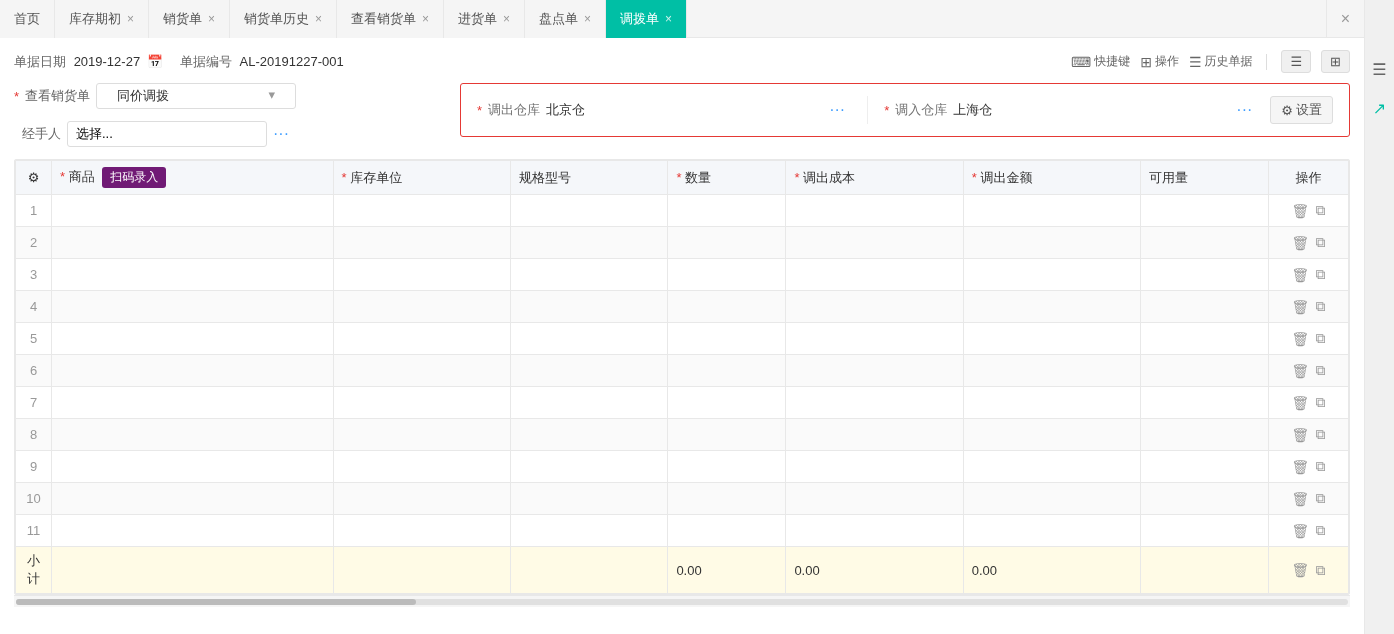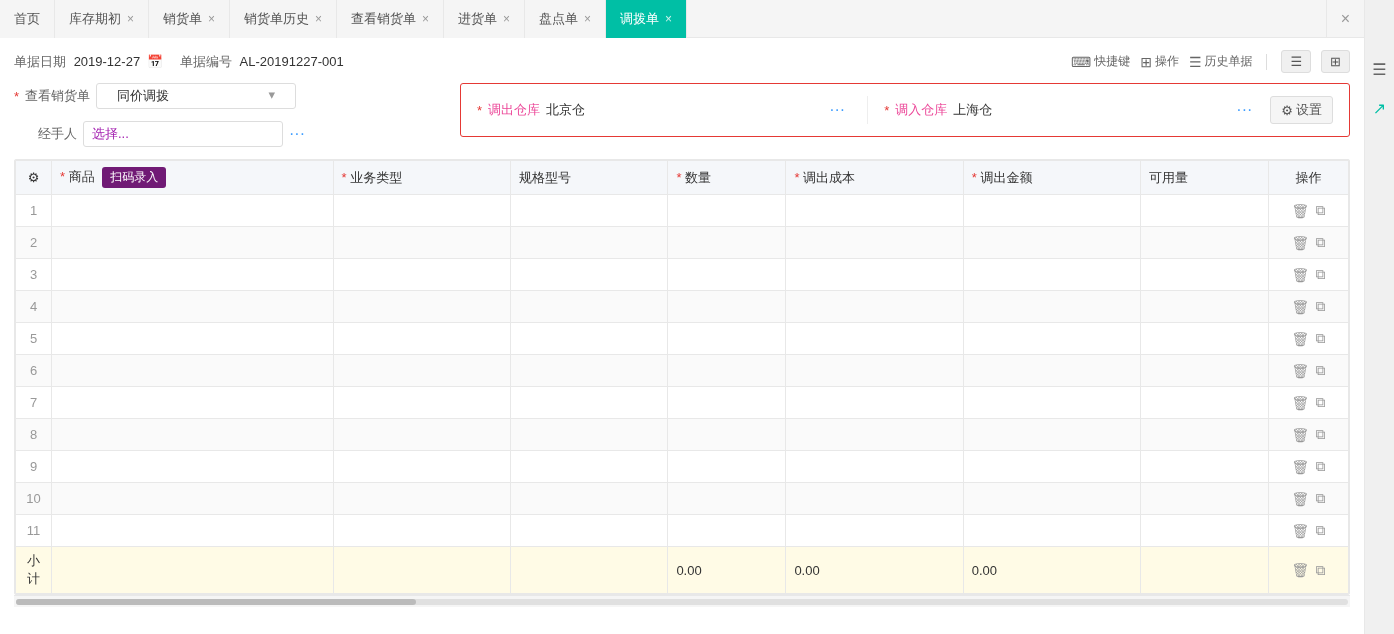--- a/index.html
+++ b/index.html
@@ -61,32 +61,32 @@
 
     
     .red-border-section {
       border: 1.5px solid #e53935;
       border-radius: 3px;
       padding: 12px 16px;
       margin-bottom: 12px;
       display: flex; align-items: center; gap: 0;
     }
     .warehouse-group { display: flex; align-items: center; flex: 1; }
-    .warehouse-name-label { color: #ec4899; margin-right: 4px; }
+    .warehouse-name-label { color: #737373; margin-right: 4px; }
     .warehouse-value { color: #333; text-align: right; }
     .dots-btn { color: #409eff; margin-left: auto; cursor: pointer; font-size: 16px; padding: 0 6px; }
     .warehouse-divider { width: 1px; height: 28px; background: #eee; margin: 0 16px; }
     .setting-btn-right {
       background: #f5f5f5; border: 1px solid #ddd; border-radius: 3px;
       padding: 4px 10px; cursor: pointer; font-size: 13px; color: #555;
       display: flex; align-items: center; gap: 3px; margin-left: 12px;
     }
     .form-field { display: flex; align-items: center; }
     .dropdown-arrow { color: #999; margin-left: 6px; cursor: pointer; }
-    .field-placeholder { color: #a21caf; }
+    .field-placeholder { color: #000000; }
     .field-dots { color: #409eff; cursor: pointer; font-size: 16px; margin-left: 6px; }
 
     
     .table-wrapper { border: 1px solid #e8e8e8; border-radius: 2px; overflow: hidden; }
     table { width: 100%; border-collapse: collapse; }
     thead tr { background: #f5f7fa; }
     thead th {
       border: 1px solid #e8e8e8; padding: 6px 8px;
       font-weight: normal; font-size: 13px; color: #333; text-align: left;
     }
@@ -228,21 +228,21 @@
         <div class="form-field" style="margin-bottom:12px;">
           <span class="req-star">*</span>
           <span class="field-label" style="margin:0 6px;">查看销货单</span>
           <div style="display:flex; align-items:flex-start; border:1px solid #ddd; border-radius:3px; padding:3px 20px; min-width:200px; cursor:pointer;">
             <span style="flex:1;">同价调拨</span>
             <span class="dropdown-arrow">▾</span>
           </div>
         </div>
 
         <div class="form-field">
-          <span class="field-label" style="margin-right:6px; margin-left:24px;">经手人</span>
+          <span class="field-label" style="margin-right:6px; margin-left:8px;">经手人</span>
           <div style="display:flex; align-items:center; border:1px solid #ddd; border-radius:3px; padding:3px 8px; min-width:200px;">
             <span class="field-placeholder">选择...</span>
             <span style="flex:1;"></span>
           </div>
           <span class="field-dots">···</span>
         </div>
       </div>
 
       <div class="red-border-section" style="flex:1;">
 
@@ -276,21 +276,21 @@
             <th class="th-gear gear-icon-cell">
               <span>⚙</span>
             </th>
             <th style="min-width:120px;">
               <span class="req-star">*</span>
               <span>商品</span>
               <button class="scan-btn">扫码录入</button>
             </th>
             <th>
               <span class="req-star">*</span>
-              <span>业务类型</span>
+              <span>库存单位</span>
             </th>
             <th>
               <span>规格型号</span>
             </th>
             <th>
               <span class="req-star">*</span>
               <span>数量</span>
             </th>
             <th>
               <span class="req-star">*</span>

